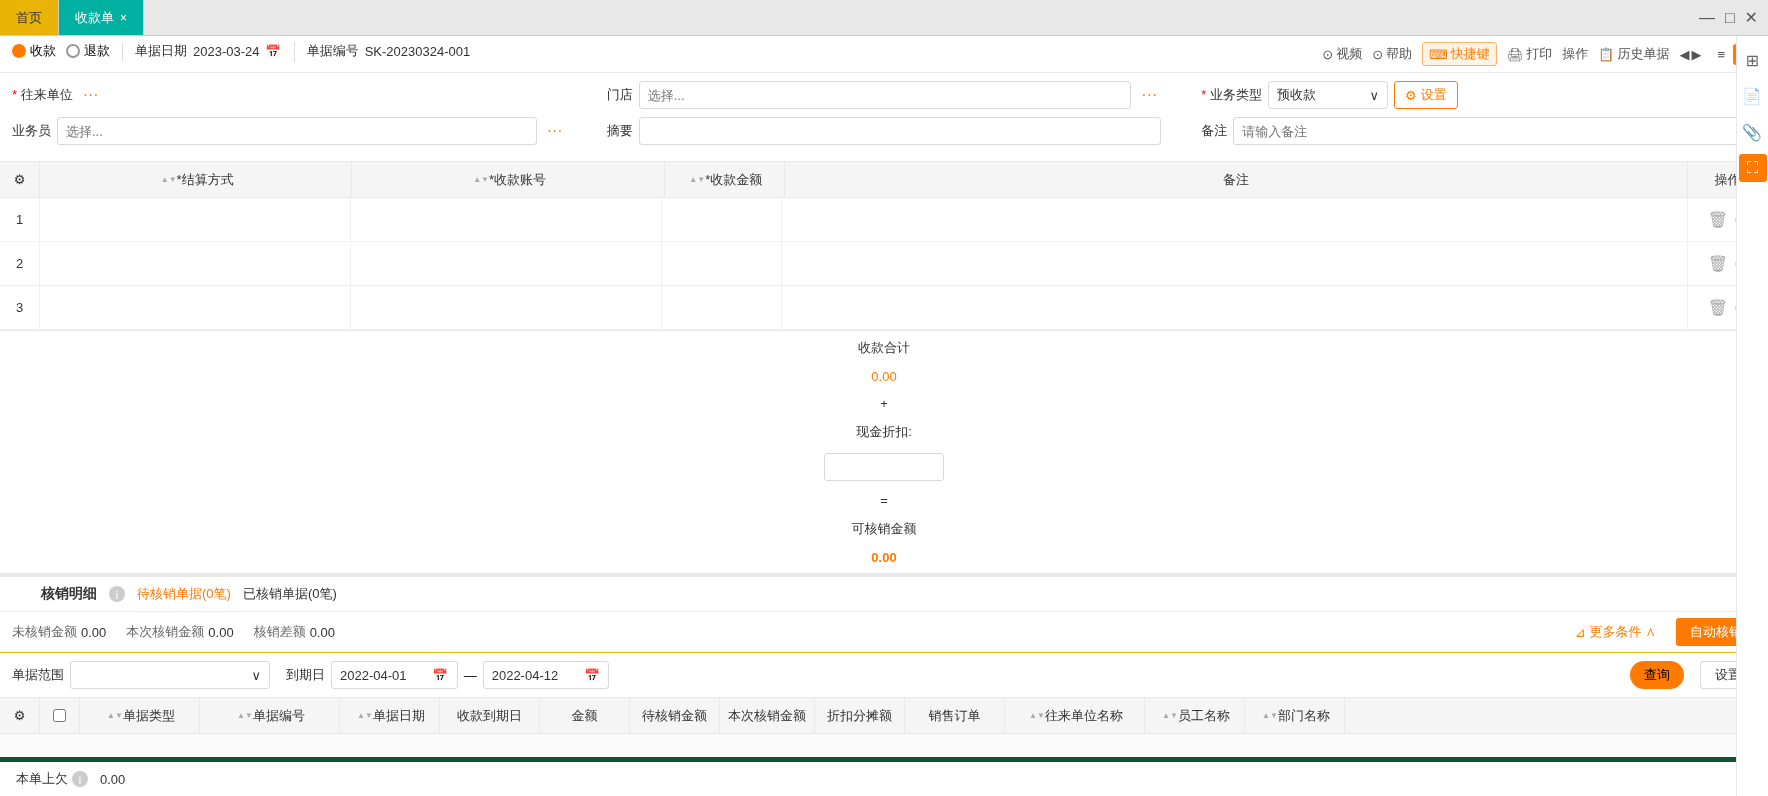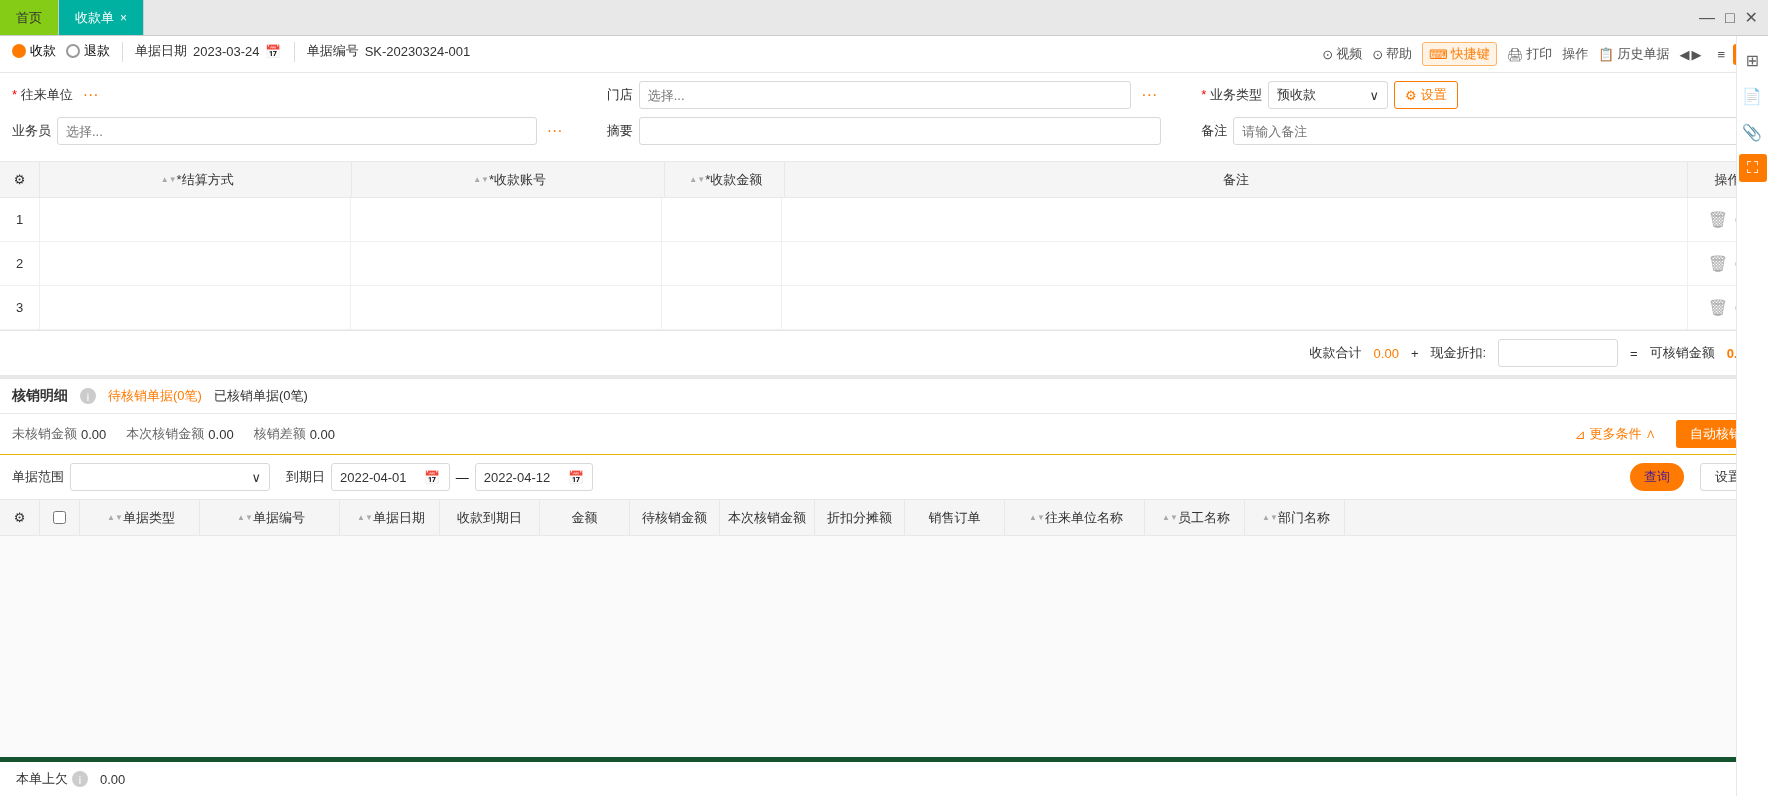--- a/index.html
+++ b/index.html
@@ -13,21 +13,21 @@
     .tab-item {
       display: flex; align-items: center; padding: 0 16px; height: 100%; cursor: pointer;
       color: #333; font-size: 13px; border-right: 1px solid #ccc;
     }
     .tab-item.active {
       background: #00b0a0; color: white;
     }
     .tab-close {
       margin-left: 6px; font-size: 12px; cursor: pointer; color: inherit;
     }
-    .tab-home { background: #84cc16; }
+    .tab-home { background: #eab308; }
     .tab-win-controls {
       margin-left: auto; display: flex; align-items: center; padding: 0 10px; gap: 10px;
     }
     .tab-win-controls span { cursor: pointer; font-size: 16px; color: #555; }
 
     
     .main-container { background: white; height: calc(796px - 36px); display: flex; flex-direction: column; overflow: hidden; }
 
     
     .top-toolbar {
@@ -111,37 +111,37 @@
     .td-input {
       width: 100%; height: 28px; border: none; outline: none;
       background: transparent; text-align: center; color: #333;
     }
     .op-btn { cursor: pointer; color: #aaa; font-size: 16px; }
 
     
     .table-footer {
       display: flex; align-items: center; justify-content: flex-end;
       padding: 8px 16px; background: white; border-top: 1px solid #e8e8e8;
-      color: #333; gap: 12px; flex-shrink: 0;
+      color: #333; gap: 12px; flex-shrink: 0; flex-direction: column;
     }
     .footer-input {
       width: 120px; height: 28px; border: 1px solid #d9d9d9;
       border-radius: 3px; padding: 0 8px; text-align: right;
     }
 
     
     .writeoff-section {
       background: #fafafa; border-top: 4px solid #e8e8e8; flex: 1; overflow: hidden;
       display: flex; flex-direction: column;
     }
     .writeoff-header {
       display: flex; align-items: center; padding: 8px 12px; gap: 12px;
       background: white; border-bottom: 1px solid #e8e8e8;
     }
-    .section-title { font-weight: bold; font-size: 14px; color: #333; }
+    .section-title { font-weight: bold; font-size: 14px; color: #333; margin-left: 29px; }
     .info-icon { width: 16px; height: 16px; border-radius: 50%; background: #ccc; color: white; display: inline-flex; align-items: center; justify-content: center; font-size: 11px; cursor: pointer; }
     .tab-link { color: #ff7a00; cursor: pointer; font-size: 13px; }
     .tab-link.normal { color: #333; }
 
     .writeoff-stats {
       display: flex; align-items: center; padding: 6px 12px; gap: 20px;
       background: white; border-bottom: 1px solid #eab308; flex-shrink: 0;
     }
     .stat-item { display: flex; align-items: center; gap: 4px; }
     .stat-label { color: #666; }
@@ -160,27 +160,27 @@
       background: white; border-bottom: 1px solid #e8e8e8; flex-shrink: 0;
     }
     .filter-field { display: flex; align-items: center; gap: 6px; }
     .filter-label { color: #333; white-space: nowrap; }
     .filter-select {
       display: flex; align-items: center; gap: 4px; height: 28px;
       border: 1px solid #d9d9d9; border-radius: 3px; padding: 0 8px;
       min-width: 200px; cursor: pointer; color: #333;
     }
     .filter-date {
-      display: flex; align-items: center; gap: 12px; height: 28px;
+      display: flex; align-items: center; gap: 20px; height: 28px;
       border: 1px solid #d9d9d9; border-radius: 3px; padding: 0 8px;
       color: #333; cursor: pointer;
     }
     .date-range { display: flex; align-items: center; gap: 6px; }
     .query-btn {
-      background: #ff7a00; color: #4c1d95; border: none; border-radius: 14px;
+      background: #ff7a00; color: #000000; border: none; border-radius: 14px;
       padding: 5px 14px; cursor: pointer; margin-left: auto;
     }
     .settings-btn-outline {
       background: white; color: #333; border: 1px solid #d9d9d9;
       border-radius: 3px; padding: 4px 14px; cursor: pointer;
     }
 
     
     .writeoff-table { flex: 1; overflow: auto; }
     .wt-header {

